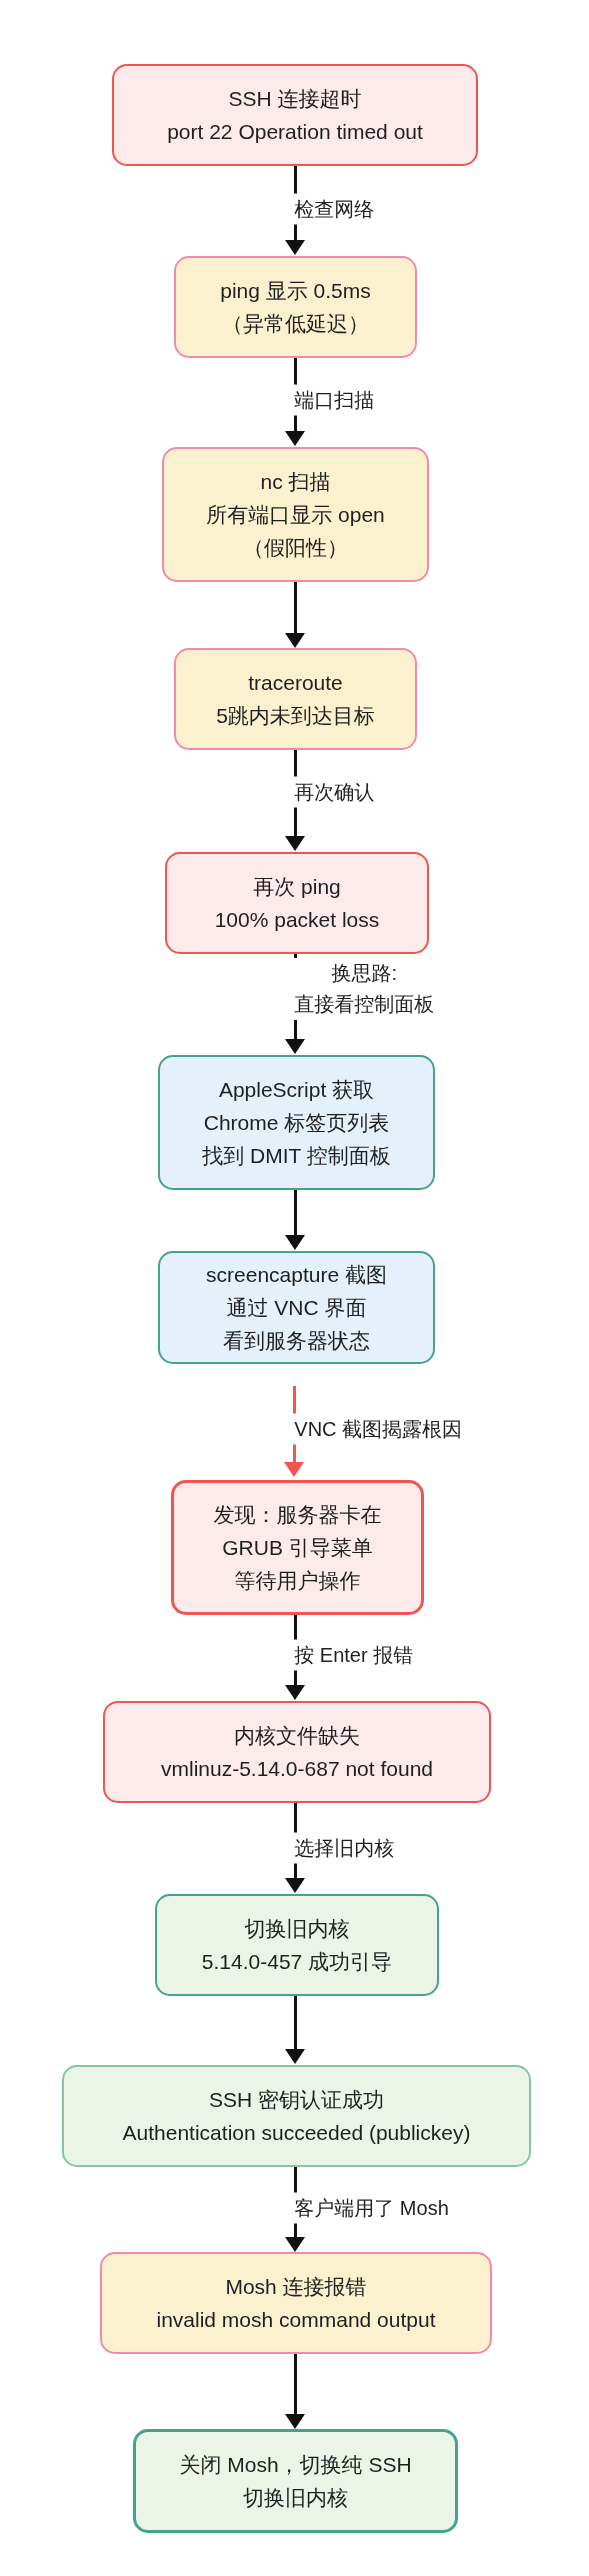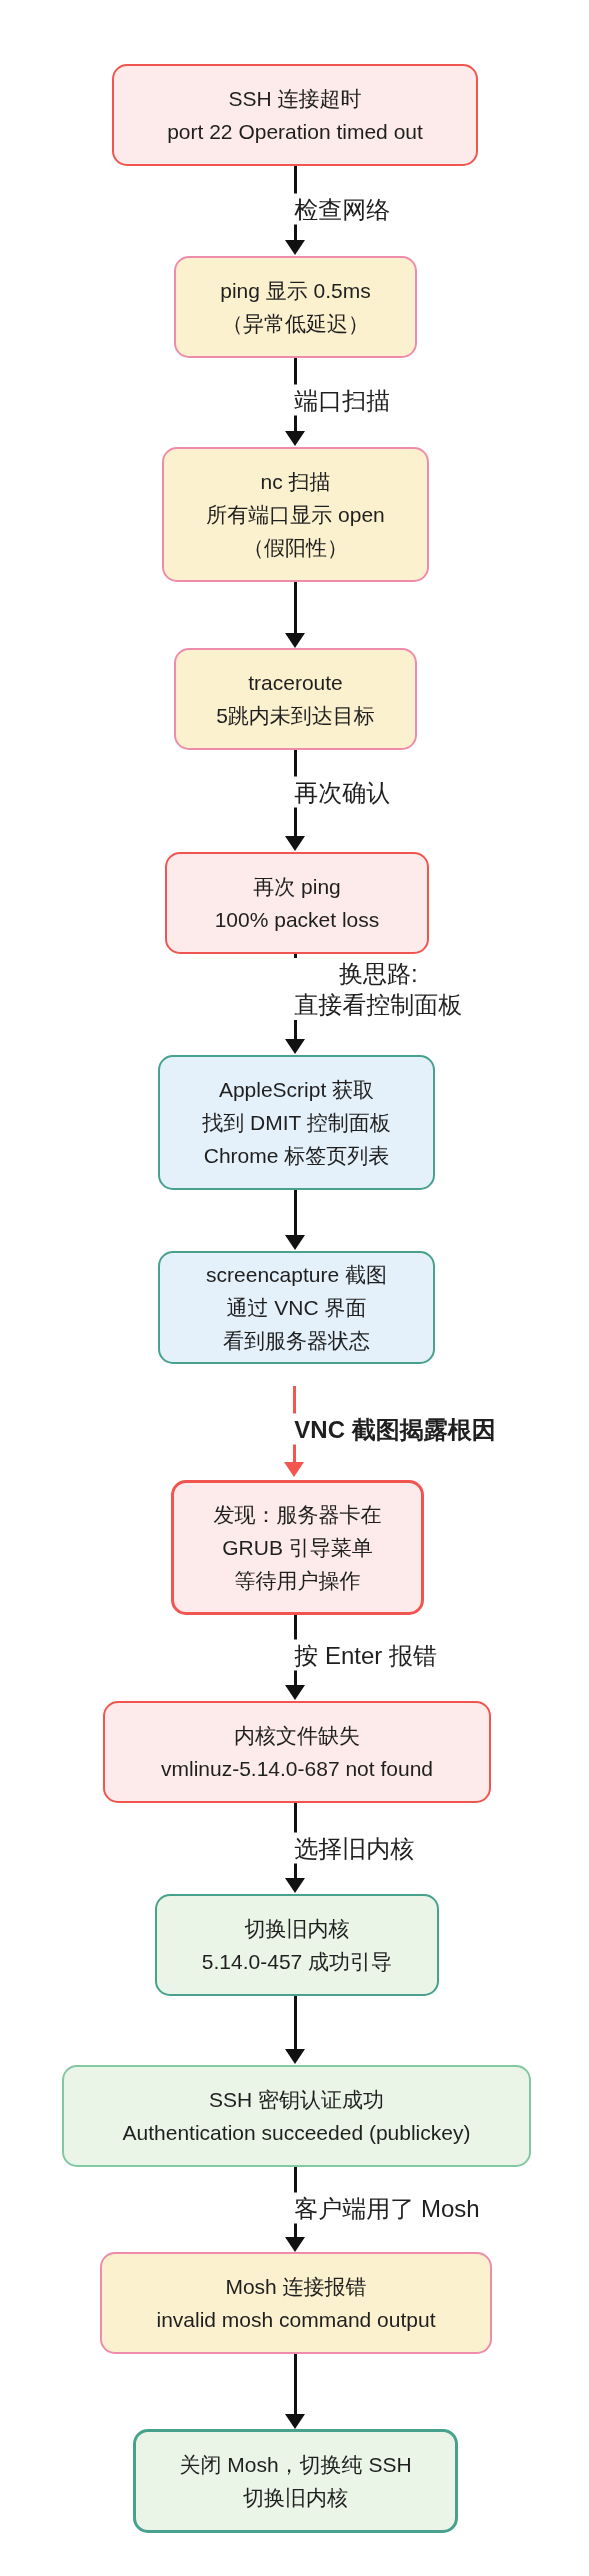--- a/index.html
+++ b/index.html
@@ -29,21 +29,21 @@
   .edge-line.red { background:#f2564f; width:3.3px; left:293px; }
   .arrowhead {
     position:absolute; left:285px; width:0; height:0;
     border-left:10px solid transparent; border-right:10px solid transparent;
     border-top:15.7px solid #111111;
   }
   .arrowhead.red { border-top-color:#f2564f; border-left-width:10.8px; border-right-width:10.8px; left:284px; }
 
   .edge-label {
     position:absolute; left:291px; transform:translateY(-50%);
-    background:#ffffff; font-size:24px; line-height:31px; padding:0 3.3px;
+    background:#ffffff; font-size:20px; line-height:31px; padding:0 3.3px;
     white-space:nowrap; text-align:center;
   }
 </style>
 </head>
 <body>
 
 <div id="canvas">
 
   <div class="node type-error" style="left:112px; top:64px; width:366px; height:102px;">
     <div>SSH 连接超时</div>
@@ -88,36 +88,36 @@
 
   <div class="edge-line" style="top:954px; height:85px;"></div>
   <div class="arrowhead" style="top:1039px;"></div>
   <div class="edge-label" style="top:989px;">
     <div>换思路:</div>
     <div>直接看控制面板</div>
   </div>
 
   <div class="node type-info" style="left:158px; top:1055px; width:277px; height:135px;">
     <div>AppleScript 获取</div>
+    <div>Chrome 标签页列表</div>
     <div>找到 DMIT 控制面板</div>
-    <div>Chrome 标签页列表</div>
   </div>
 
   <div class="edge-line" style="top:1190px; height:46px;"></div>
   <div class="arrowhead" style="top:1235px;"></div>
 
   <div class="node type-info" style="left:158px; top:1251px; width:277px; height:113px;">
     <div>screencapture 截图</div>
     <div>通过 VNC 界面</div>
     <div>看到服务器状态</div>
   </div>
 
   <div class="edge-line red" style="top:1386px; height:76px;"></div>
   <div class="arrowhead red" style="top:1462px;"></div>
-  <div class="edge-label" style="top:1429px;font-weight:bold;">VNC 截图揭露根因</div>
+  <div class="edge-label" style="top:1429px;">VNC 截图揭露根因</div>
 
   <div class="node type-critical" style="left:171px; top:1480px; width:253px; height:135px;">
     <div>发现：服务器卡在</div>
     <div>GRUB 引导菜单</div>
     <div>等待用户操作</div>
   </div>
 
   <div class="edge-line" style="top:1615px; height:70px;"></div>
   <div class="arrowhead" style="top:1685px;"></div>
   <div class="edge-label" style="top:1655px;">按 Enter 报错</div>

